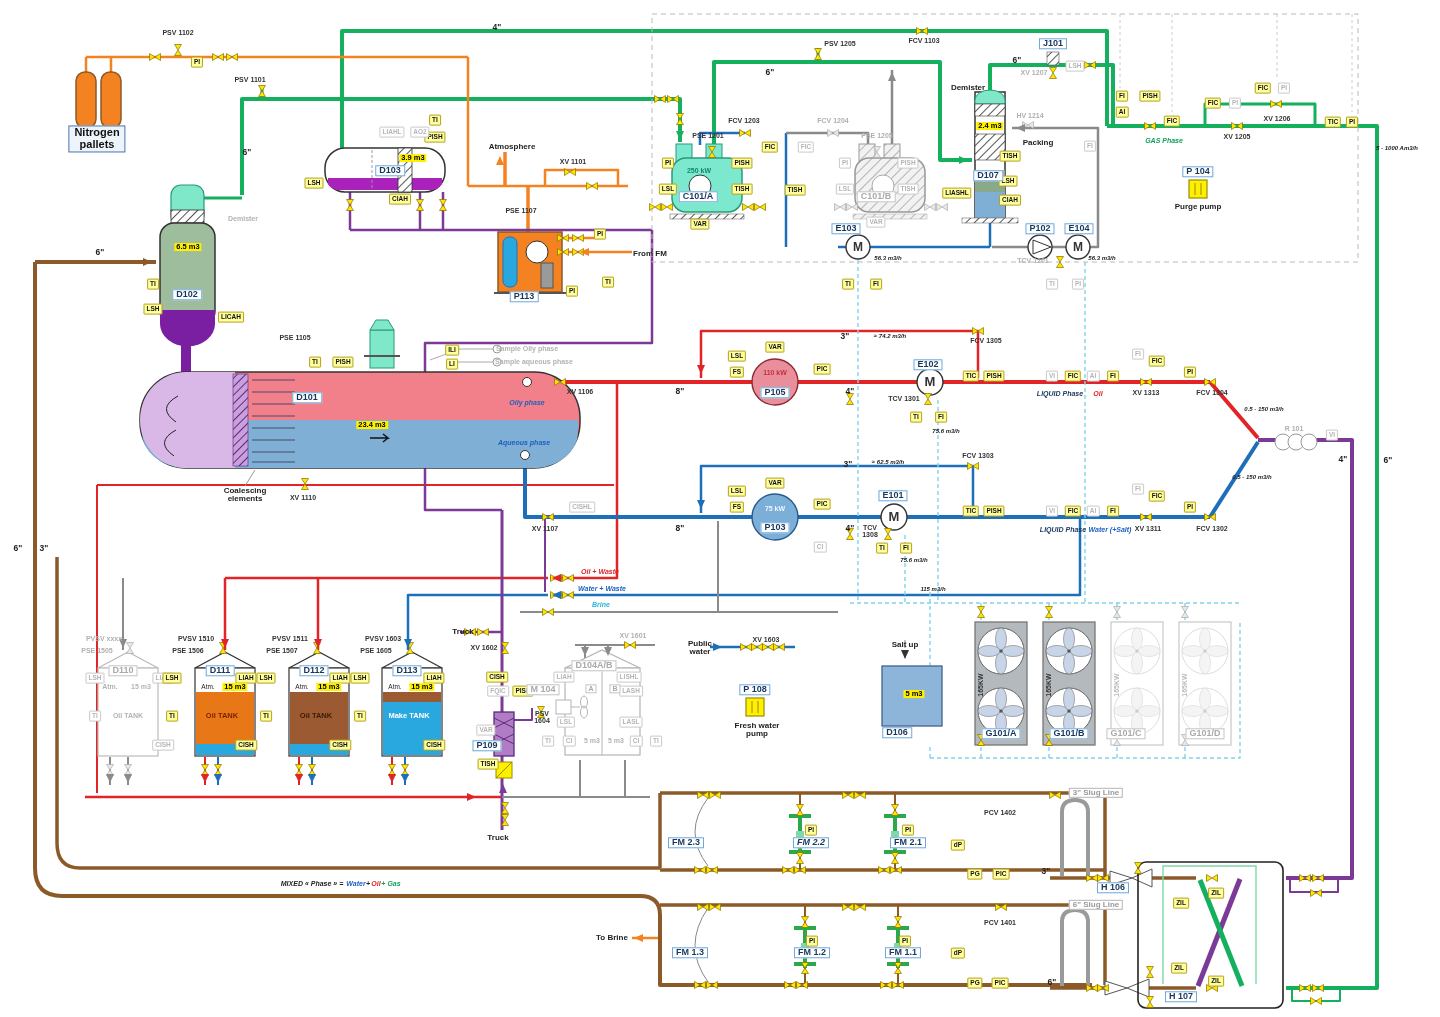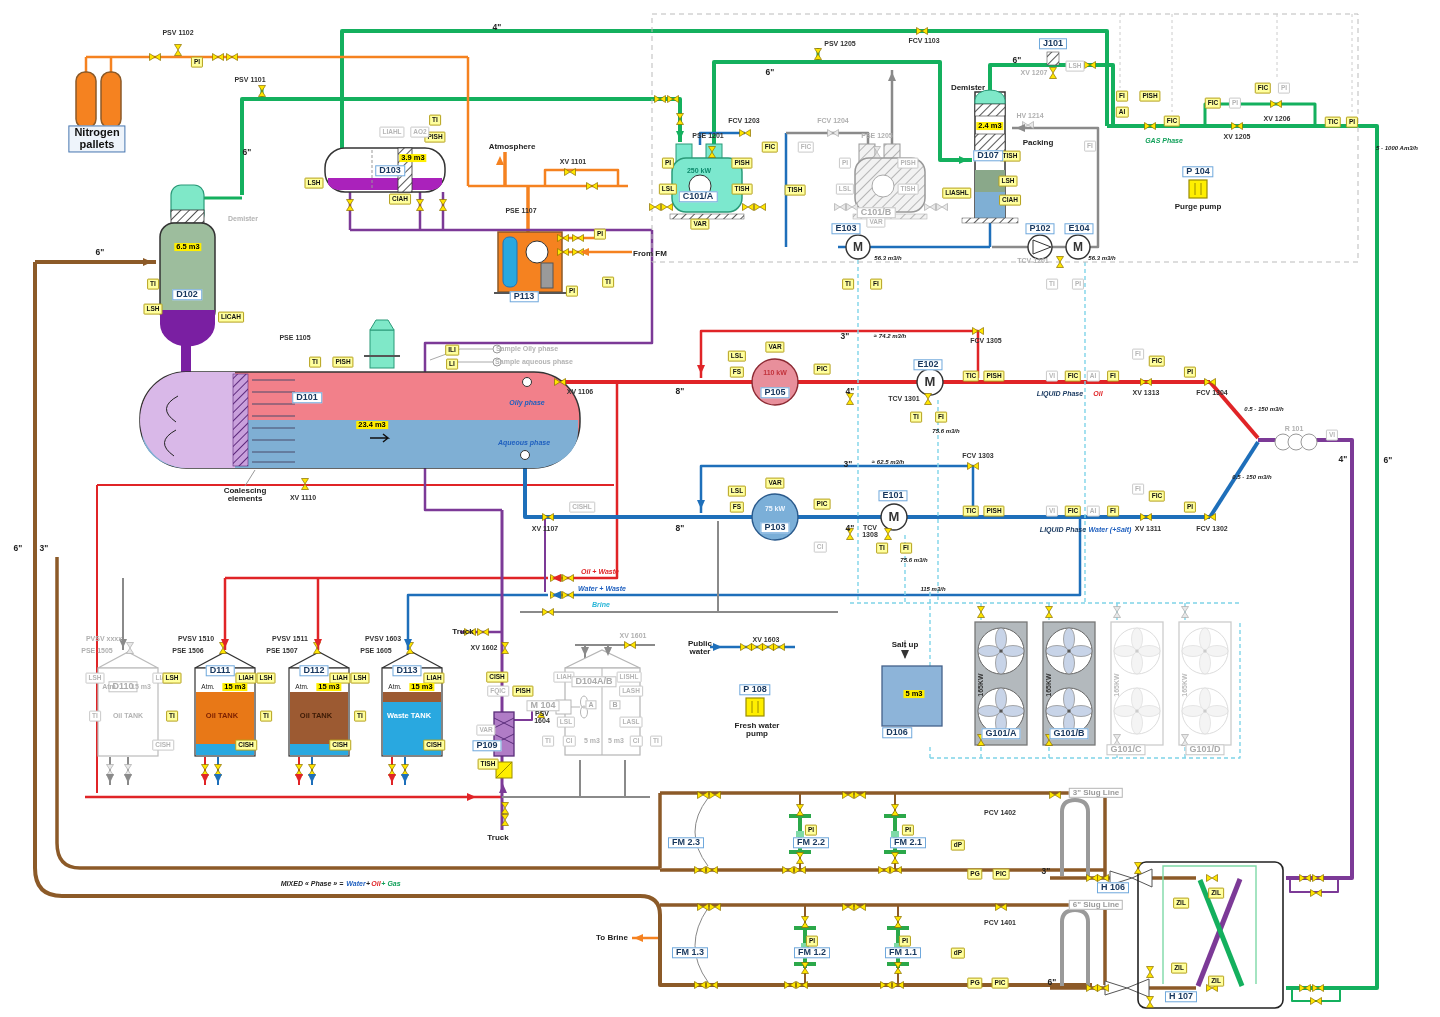--- a/index.html
+++ b/index.html
@@ -3,21 +3,21 @@
 <meta charset="utf-8">
 <style>
   html,body{margin:0;padding:0;background:#fff;font-family:"Liberation Sans",sans-serif;}
   .canvas{position:relative;width:1440px;height:1017px;background:#fff;overflow:hidden;}
   svg{position:absolute;left:0;top:0;}
   #overlay{position:absolute;left:0;top:0;width:1440px;height:1017px;pointer-events:none;}
   #overlay > *{position:absolute;transform:translate(-50%,-50%);white-space:pre-line;text-align:center;line-height:1.05;}
   .t{background:#ffff9e;border:1px solid #b5a11c;color:#111;font-size:6.5px;font-weight:bold;padding:1px 2px;border-radius:1px;}
   .t.g{background:#fff;border-color:#c9c9c9;color:#b5b5b5;}
   .eq{background:#fff;border:1.2px solid #6fa8dc;color:#17375e;font-weight:bold;font-size:9px;padding:0px 3px;}
-  .eq.g{border-color:#c4c4c4;color:#aaa;margin-top:16px;}
+  .eq.g{border-color:#c4c4c4;color:#aaa;}
   .eq.sm{font-size:7px;padding:0 2px;}
   .badge{background:#ffef00;color:#000;font-weight:bold;font-size:7.5px;padding:0 2px;}
   .namebox{background:#eef4fb;border:1.5px solid #4a78b0;color:#111;font-weight:bold;font-size:11px;padding:1px 5px;}
   .slug{background:#fff;border:1px solid #b5b5b5;color:#9a9a9a;font-weight:bold;font-size:8px;padding:0 3px;}
   .vl{font-size:7px;color:#333;font-weight:bold;}
   .vlg{font-size:7px;color:#b0b0b0;font-weight:bold;}
   .sz{font-size:8.5px;color:#222;font-weight:bold;}
   .name{font-size:8px;color:#222;font-weight:bold;}
   .tiny{font-size:6.5px;color:#222;}
   .ghostname{font-size:7px;color:#b3b3b3;font-weight:bold;}
@@ -1016,42 +1016,42 @@
       <div class="t" style="left: 1216px; top: 981px;">ZIL</div>
       <div class="eq" style="left: 390px; top: 171px;">D103</div>
       <div class="eq" style="left: 187px; top: 295px;">D102</div>
       <div class="eq" style="left: 307px; top: 398px;">D101</div>
       <div class="eq" style="left: 524px; top: 297px;">P113</div>
       <div class="eq" style="left: 698px; top: 197px;">C101/A</div>
       <div class="eq g" style="left: 876px; top: 197px;">C101/B</div>
       <div class="eq" style="left: 846px; top: 229px;">E103</div>
       <div class="eq" style="left: 1040px; top: 229px;">P102</div>
       <div class="eq" style="left: 1079px; top: 229px;">E104</div>
-      <div class="eq" style="left: 988px; top: 156px;">D107</div>
+      <div class="eq" style="left: 988px; top: 176px;">D107</div>
       <div class="eq" style="left: 1053px; top: 44px;">J101</div>
       <div class="eq" style="left: 1198px; top: 172px;">P 104</div>
       <div class="eq" style="left: 775px; top: 393px;">P105</div>
       <div class="eq" style="left: 928px; top: 365px;">E102</div>
       <div class="eq" style="left: 775px; top: 528px;">P103</div>
       <div class="eq" style="left: 893px; top: 496px;">E101</div>
       <div class="eq g" style="left: 123px; top: 671px;">D110</div>
       <div class="eq" style="left: 220px; top: 671px;">D111</div>
       <div class="eq" style="left: 314px; top: 671px;">D112</div>
       <div class="eq" style="left: 407px; top: 671px;">D113</div>
       <div class="eq g" style="left: 594px; top: 666px;">D104A/B</div>
       <div class="eq g" style="left: 543px; top: 690px;">M 104</div>
       <div class="eq" style="left: 487px; top: 746px;">P109</div>
       <div class="eq" style="left: 755px; top: 690px;">P 108</div>
       <div class="eq" style="left: 897px; top: 733px;">D106</div>
       <div class="eq" style="left: 1001px; top: 734px;">G101/A</div>
       <div class="eq" style="left: 1069px; top: 734px;">G101/B</div>
       <div class="eq g" style="left: 1126px; top: 734px;">G101/C</div>
       <div class="eq g" style="left: 1205px; top: 734px;">G101/D</div>
       <div class="eq" style="left: 686px; top: 843px;">FM 2.3</div>
-      <div class="eq" style="left: 811px; top: 843px;">FM 2.2</div>
+      <div class="eq" style="left: 811px; top: 843px; font-style: italic;">FM 2.2</div>
       <div class="eq" style="left: 908px; top: 843px;">FM 2.1</div>
       <div class="eq" style="left: 690px; top: 953px;">FM 1.3</div>
       <div class="eq" style="left: 812px; top: 953px;">FM 1.2</div>
       <div class="eq" style="left: 903px; top: 953px;">FM 1.1</div>
       <div class="eq" style="left: 1113px; top: 888px;">H 106</div>
       <div class="eq" style="left: 1181px; top: 997px;">H 107</div>
       <div class="eq g sm" style="left: 591px; top: 689px;">A</div>
       <div class="eq g sm" style="left: 615px; top: 689px;">B</div>
       <div class="badge" style="left: 188px; top: 247px;">6.5 m3</div>
       <div class="badge" style="left: 413px; top: 158px;">3.9 m3</div>
@@ -1149,21 +1149,21 @@
       <div class="name" style="left: 463px; top: 632px;">Truck</div>
       <div class="name" style="left: 498px; top: 838px;">Truck</div>
       <div class="ghostname" style="left: 110px; top: 687px;">Atm.</div>
       <div class="ghostname" style="left: 141px; top: 687px;">15 m3</div>
       <div class="ghostname" style="left: 128px; top: 716px;">Oil TANK</div>
       <div class="tiny" style="left: 208px; top: 687px;">Atm.</div>
       <div class="tiny" style="left: 302px; top: 687px;">Atm.</div>
       <div class="tiny" style="left: 395px; top: 687px;">Atm.</div>
       <div class="tank-red" style="left: 222px; top: 716px;">Oil TANK</div>
       <div class="tank-dark" style="left: 316px; top: 716px;">Oil TANK</div>
-      <div class="tank-white" style="left: 409px; top: 716px;">Waste TANK</div>
+      <div class="tank-white" style="left: 409px; top: 716px;">Make TANK</div>
       <div class="vl" style="left: 484px; top: 648px;">XV 1602</div>
       <div class="vl" style="left: 542px; top: 717px;">PSV
 1604</div>
       <div class="vlg" style="left: 633px; top: 636px;">XV 1601</div>
       <div class="name" style="left: 700px; top: 648px;">Public
 water</div>
       <div class="vl" style="left: 766px; top: 640px;">XV 1603</div>
       <div class="name" style="left: 757px; top: 730px;">Fresh water
 pump</div>
       <div class="name" style="left: 1198px; top: 207px;">Purge pump</div>

